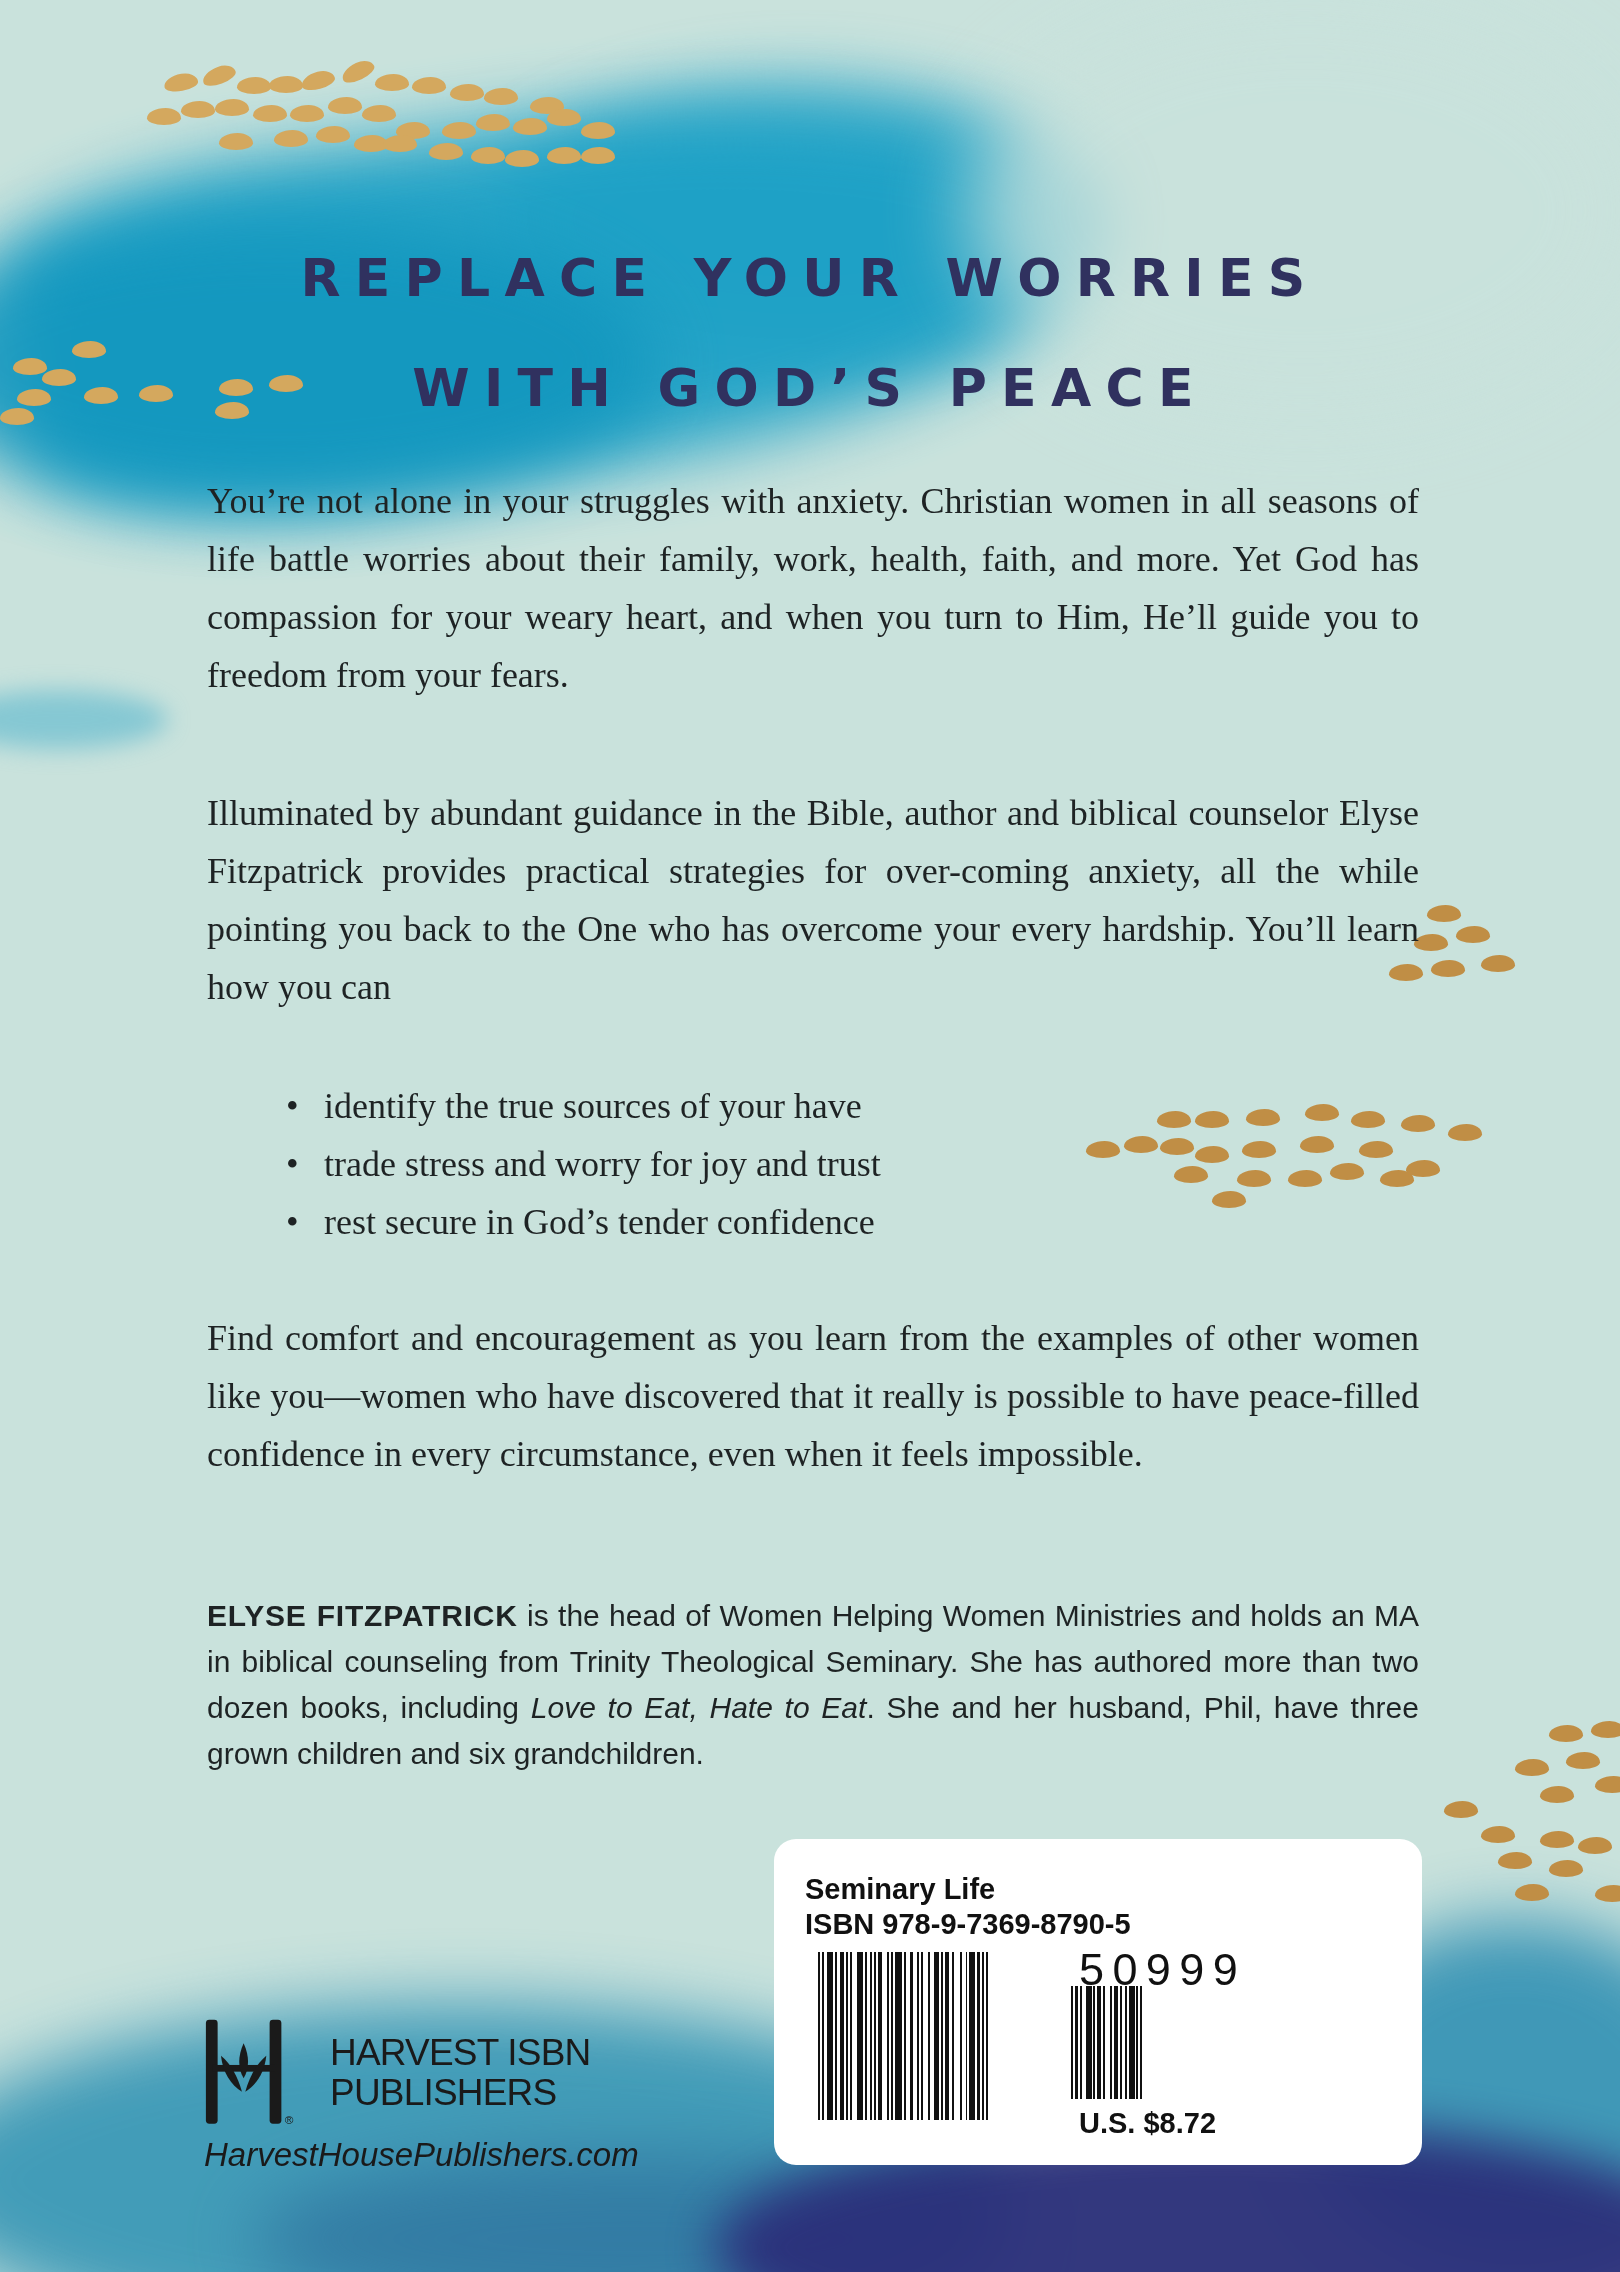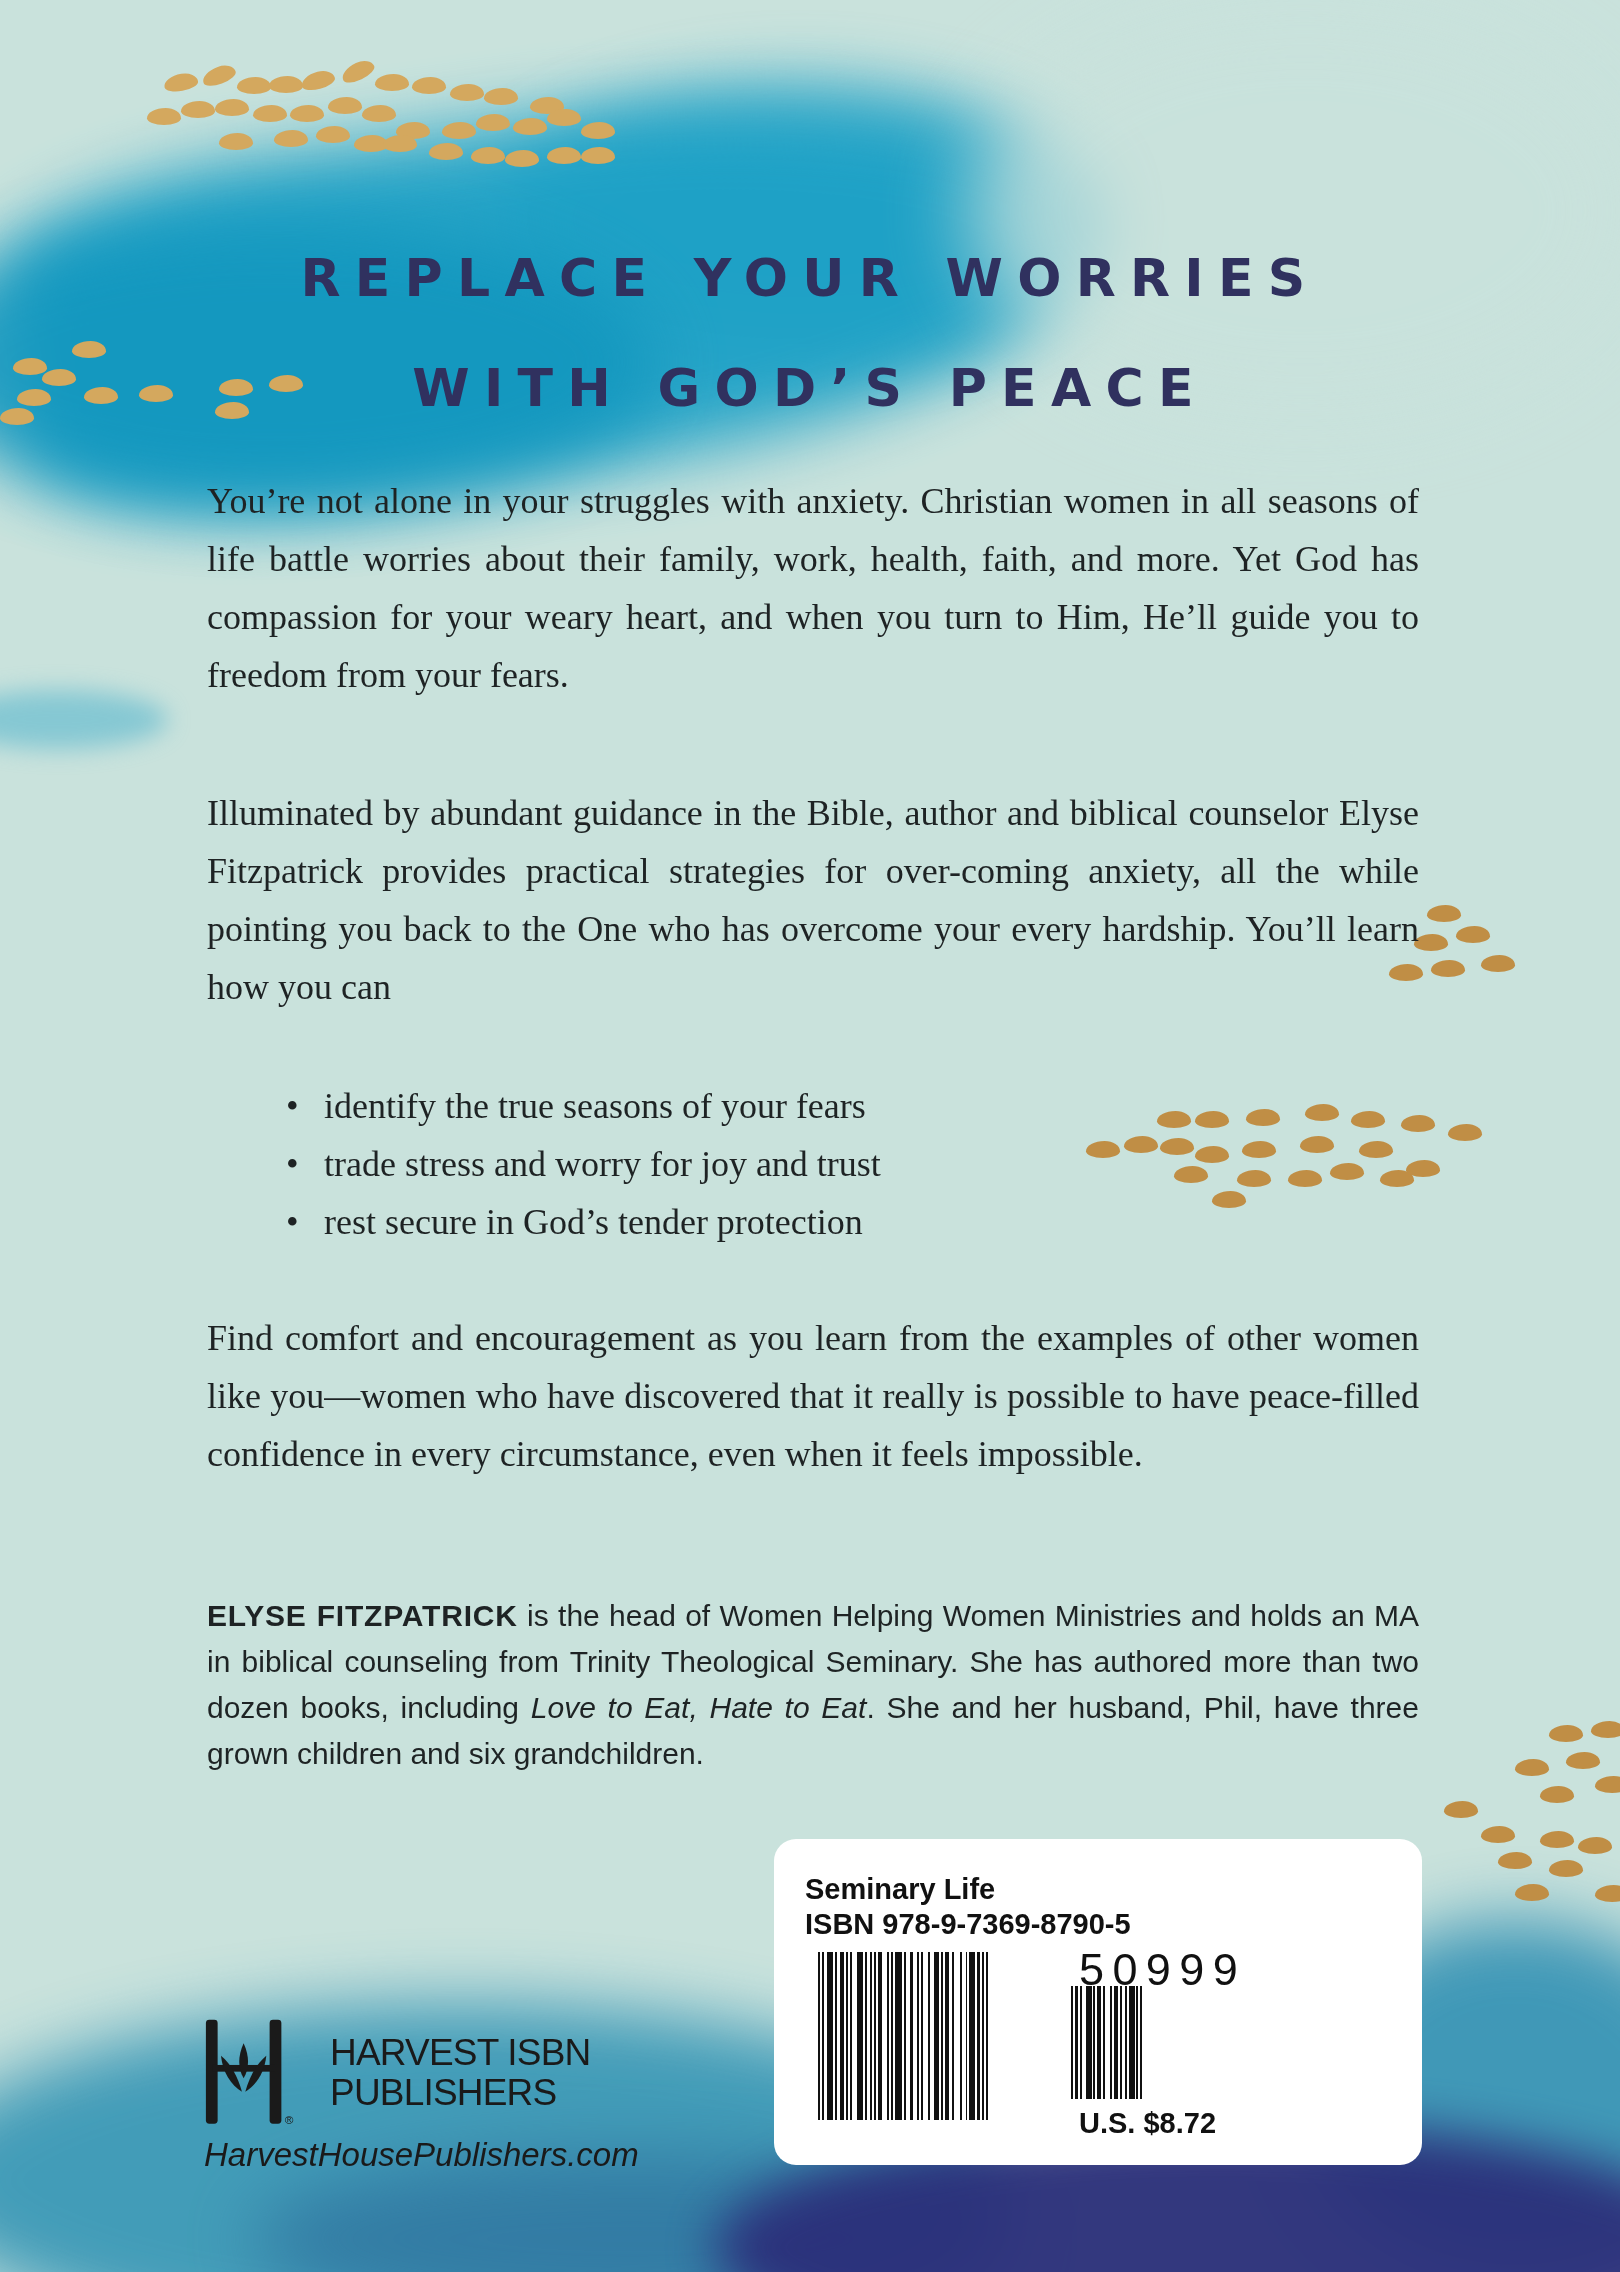--- a/index.html
+++ b/index.html
@@ -184,29 +184,29 @@
 
 <div class="headline h1">REPLACE YOUR WORRIES</div>
 <div class="headline h2">WITH GOD’S PEACE</div>
 
 <p class="para p1">You’re not alone in your struggles with anxiety. Christian women in all seasons of life battle worries about their family, work, health, faith, and more. Yet God has compassion for your weary heart, and when you turn to Him, He’ll guide you to freedom from your fears.</p>
 <p class="para p2">Illuminated by abundant guidance in the Bible, author and biblical counselor Elyse Fitzpatrick provides practical strategies for over-coming anxiety, all the while pointing you back to the One who has overcome your every hardship. You’ll learn how you can</p>
 
 <ul class="bullets">
   <li>
       <span class="dot">•</span>
-      <span>identify the true seasons of your fears</span>
+      <span>identify the true sources of your have</span>
     </li>
   <li>
       <span class="dot">•</span>
       <span>trade stress and worry for joy and trust</span>
     </li>
   <li>
       <span class="dot">•</span>
-      <span>rest secure in God’s tender protection</span>
+      <span>rest secure in God’s tender confidence</span>
     </li>
 </ul>
 
 <p class="para p3">Find comfort and encouragement as you learn from the examples of other women like you—women who have discovered that it really is possible to have peace-filled confidence in every circumstance, even when it feels impossible.</p>
 
 <p class="bio"><b>ELYSE FITZPATRICK</b><span> is the head of Women Helping Women Ministries and holds an MA in biblical counseling from Trinity Theological Seminary. She has authored more than two dozen books, including </span><i>Love to Eat, Hate to Eat</i><span>. She and her husband, Phil, have three grown children and six grandchildren.</span></p>
 
 <div class="publisher">
   <svg class="logo" viewBox="0 0 108 130">
     <rect x="2" y="2" width="14" height="124" rx="4" fill="#1a1a1a"></rect>

